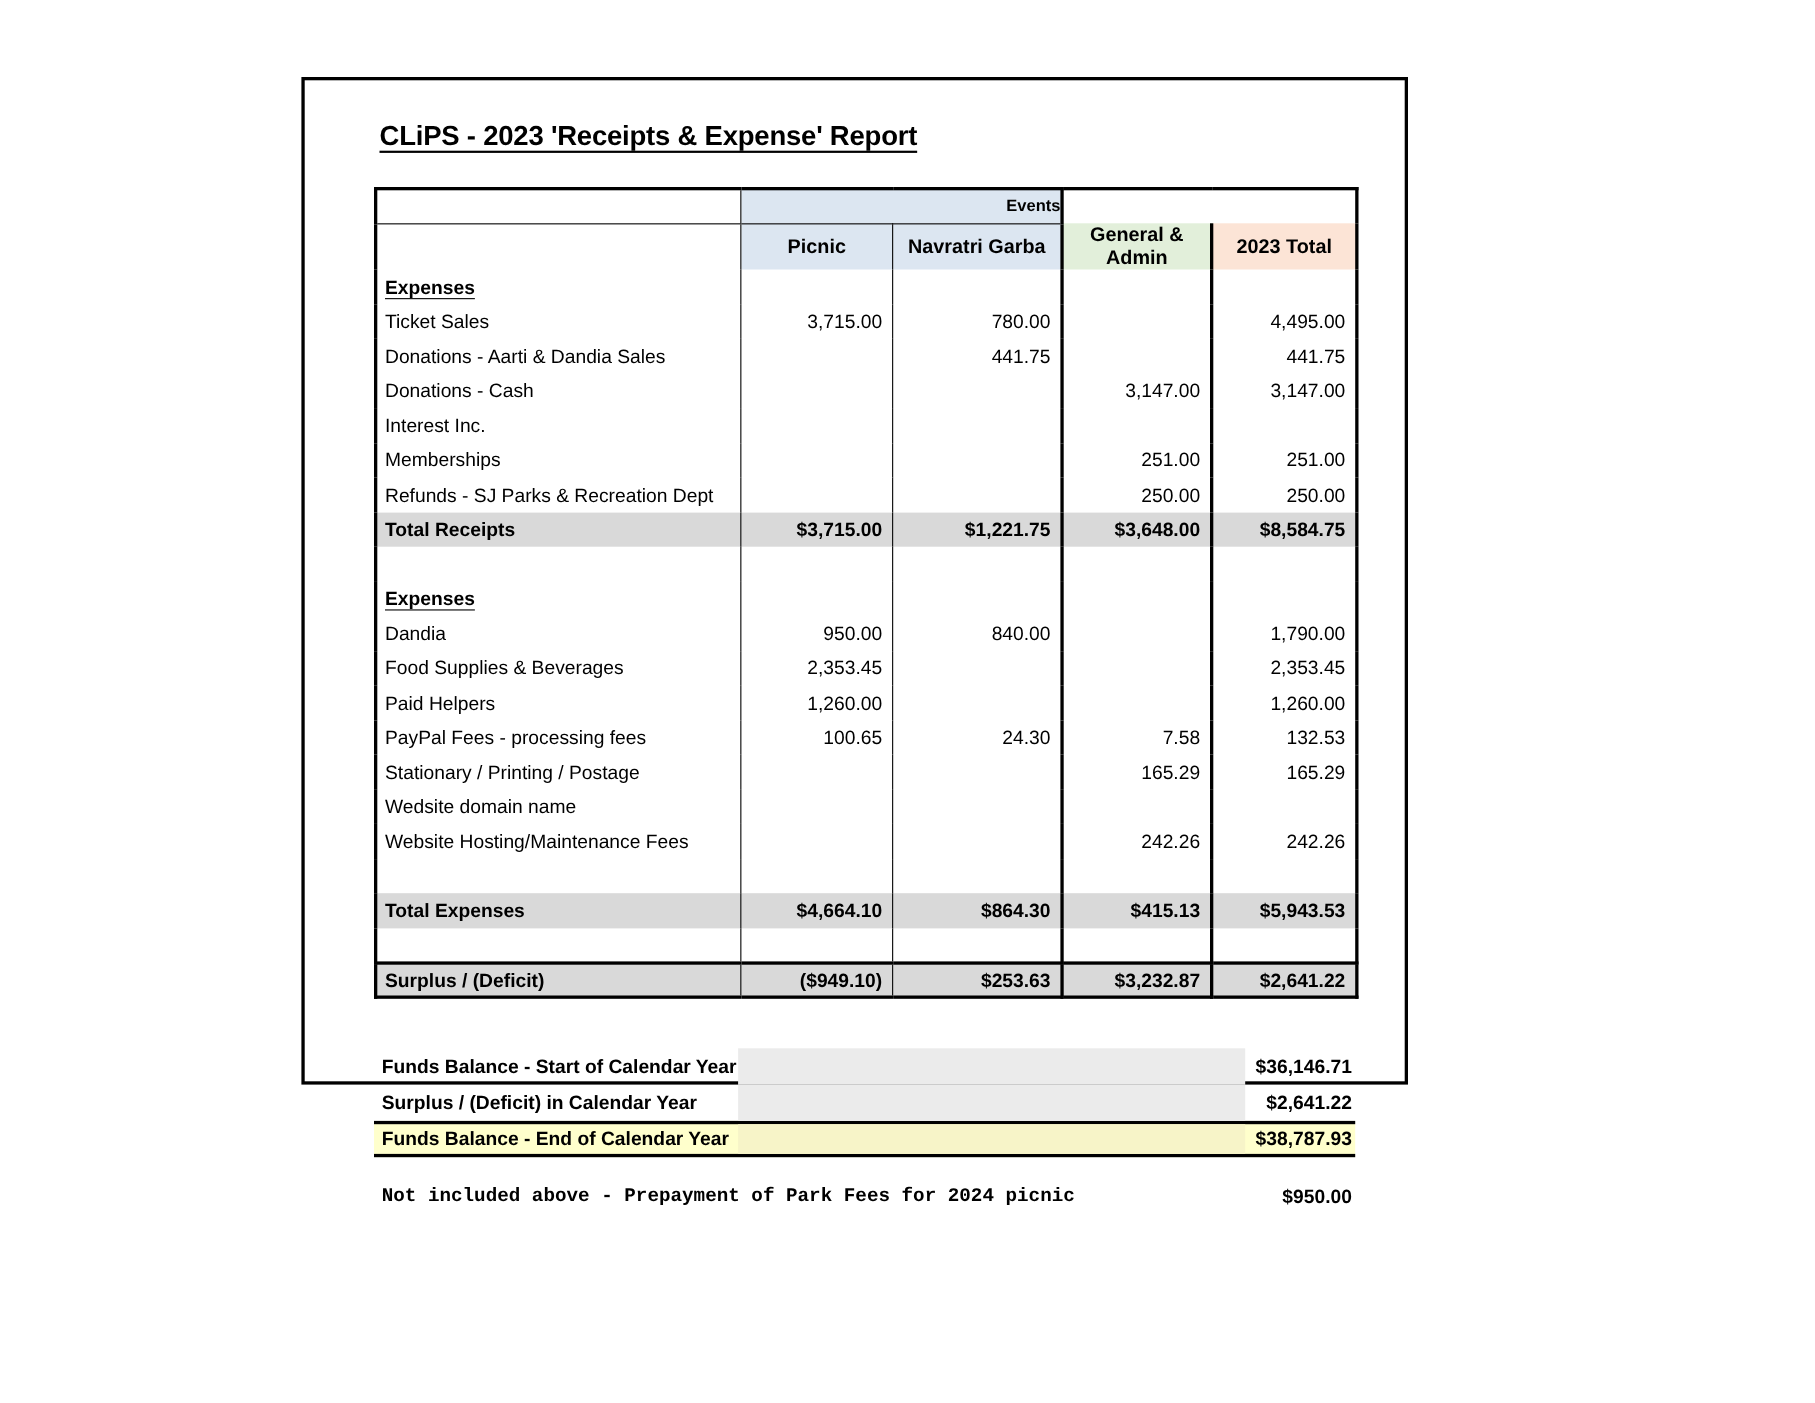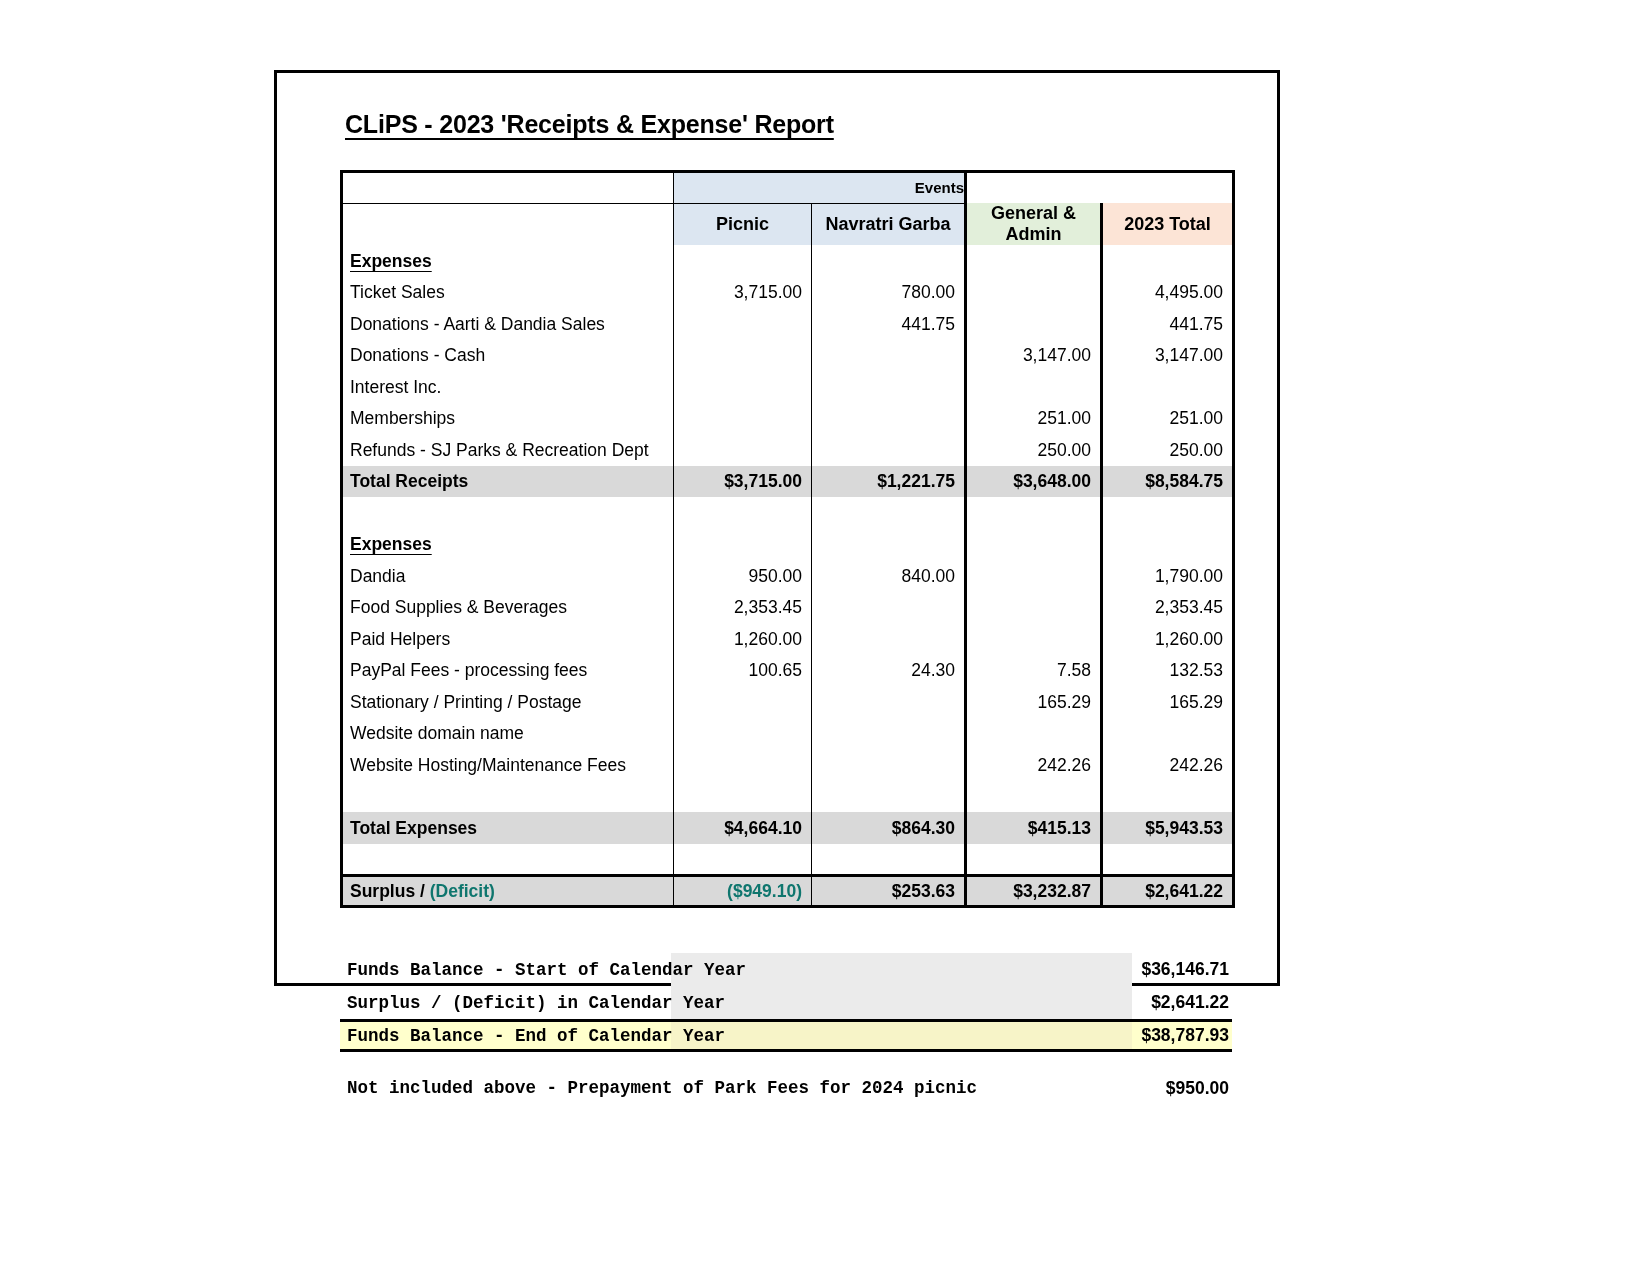--- a/index.html
+++ b/index.html
@@ -84,21 +84,21 @@
   
   .tc { text-align: center; }
   .tr { text-align: right;  padding-right: 9px !important; }
   .tl { text-align: left;   padding-left: 7px !important; }
   .bold { font-weight: bold; }
   .section-head {
     font-weight: bold;
     text-decoration: underline;
     text-underline-offset: 4px;
   }
-  .red { color: #0f766e; }
+  .red { color: #000000; }
 
   .hdr-events { font-weight: bold; font-size: 15px; text-align: right; }
   .hdr-sub    { font-weight: bold; font-size: 18px; line-height: 1.18; }
 
   .row-tall td { height: 56px; }
   .row-events td { height: 34px; }
   .row-blank td { height: 31.5px; }
   .row-gap td { height: 24px; }
 
   
@@ -115,21 +115,20 @@
     height: 33px;
     display: flex;
     align-items: center;
     box-sizing: border-box;
   }
   .funds-label {
     padding-left: 7px;
     white-space: nowrap;
     z-index: 2;
     position: relative;
-    font-family: Liberation Mono, monospace;
   }
   .funds-shade {
     position: absolute;
     left: 331px;
     top: 0;
     width: 461px;
     height: 100%;
     background: #ebebeb;
     z-index: 1;
   }

